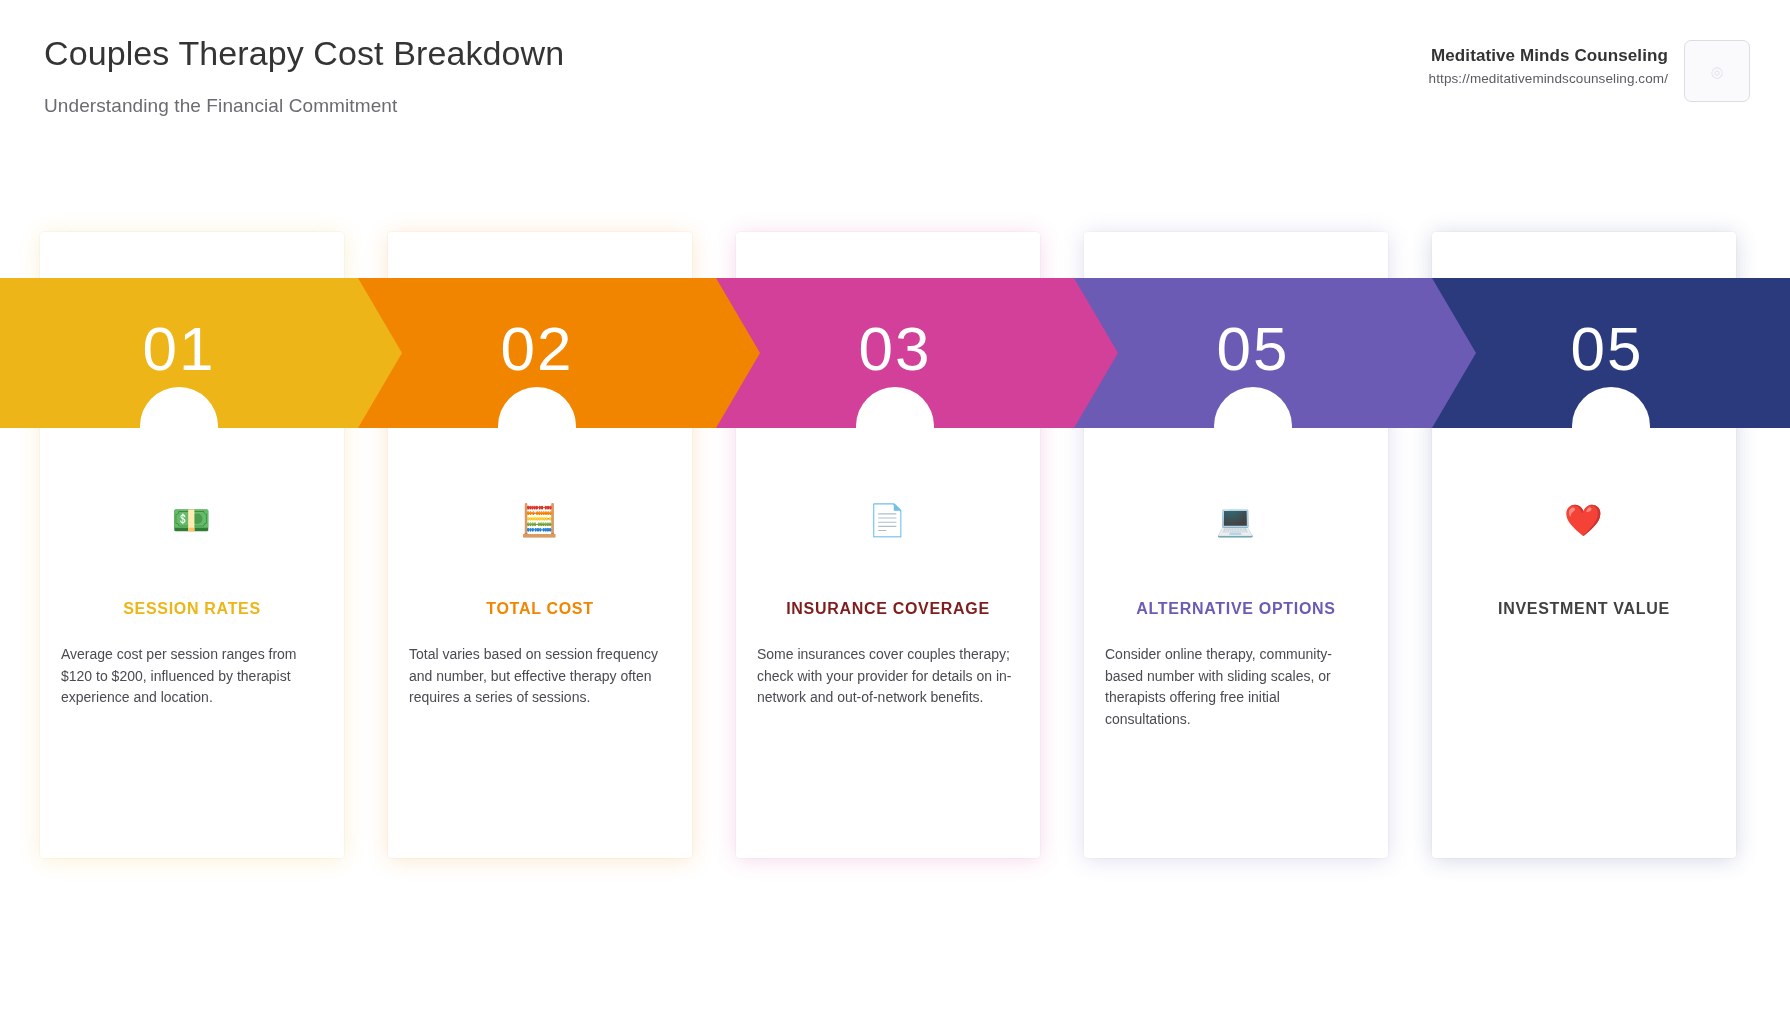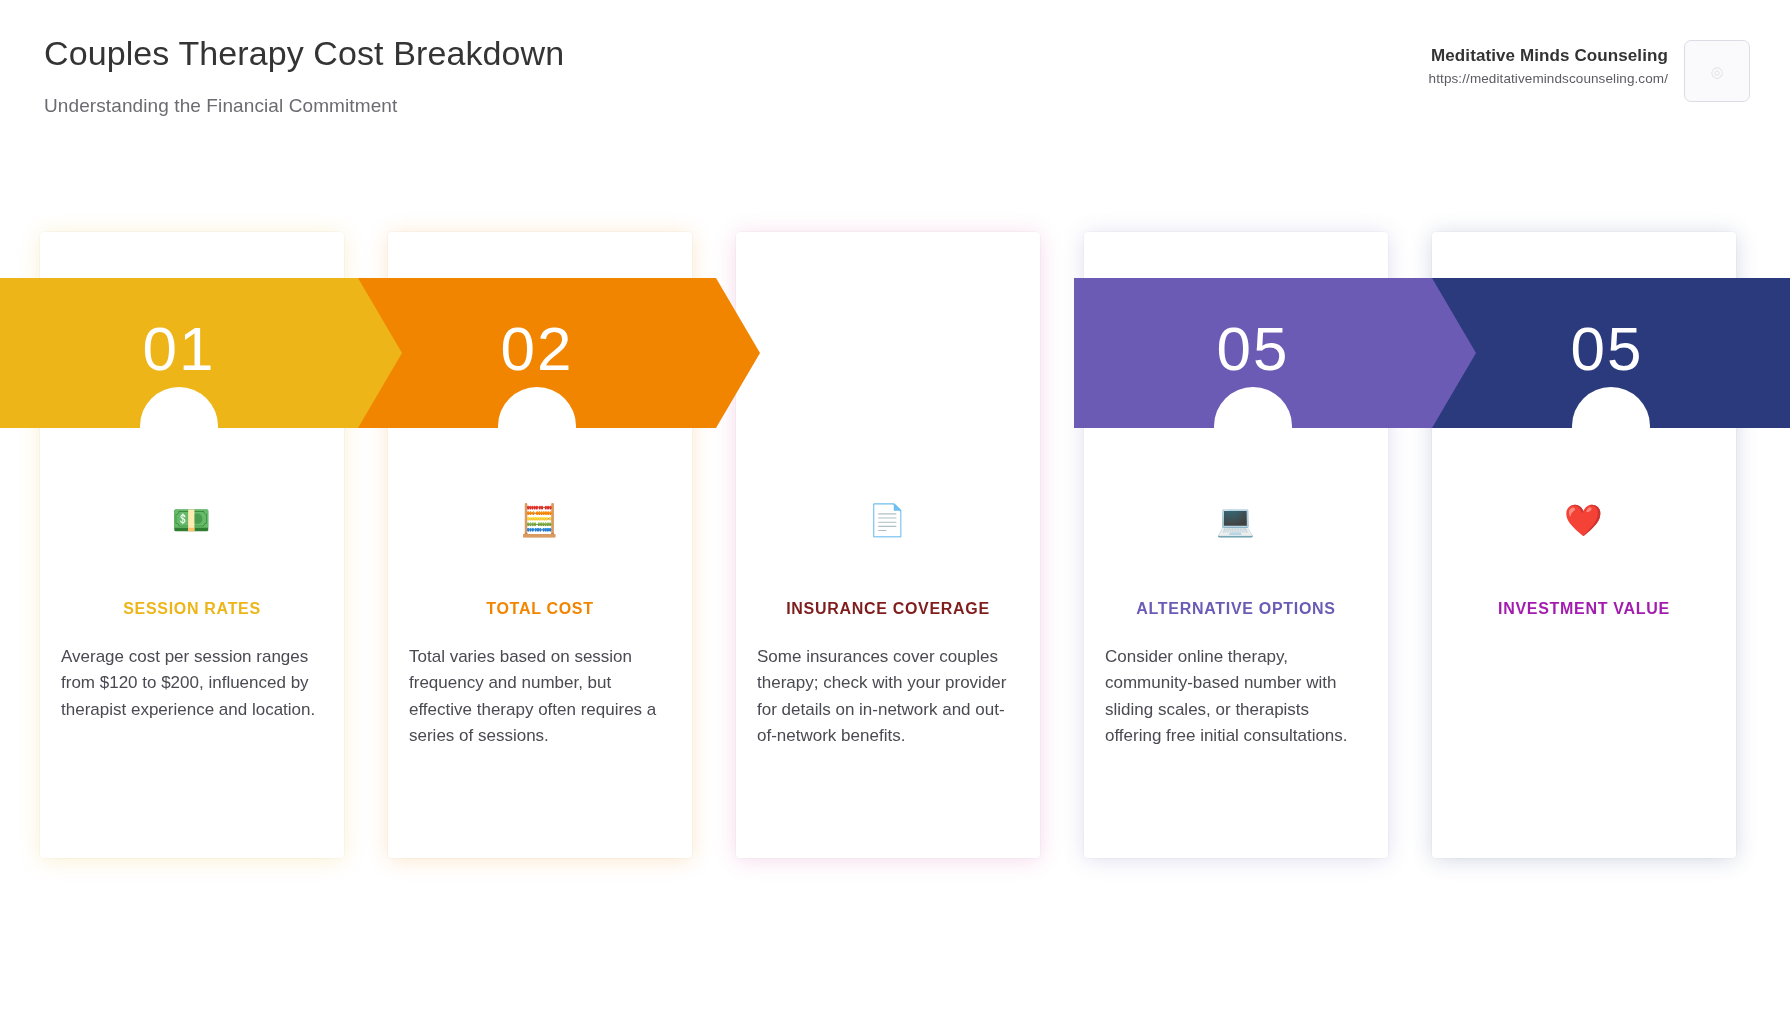--- a/index.html
+++ b/index.html
@@ -140,21 +140,21 @@
   .card-label {
     margin-top: 60px;
     font-size: 16px;
     font-weight: 700;
     letter-spacing: 0.7px;
     text-transform: uppercase;
   }
 
   .card-body {
     margin-top: 26px;
-    font-size: 17px;
+    font-size: 14px;
     line-height: 1.55;
     color: #4a4a52;
     text-align: left;
     padding: 0 1px;
   }
 
   
   #banner {
     position: absolute;
     left: 0;
@@ -246,34 +246,38 @@
       <div class="card" style="box-shadow: rgba(0, 0, 0, 0.02) 0px 0px 0px 1px, rgba(107, 91, 181, 0.2) 0px 2px 22px;">
         <div class="card-inner">
           <div class="card-icon">💻</div>
           <div class="card-label" style="color: rgb(107, 91, 181);">ALTERNATIVE OPTIONS</div>
           <div class="card-body">Consider online therapy, community-based number with sliding scales, or therapists offering free initial consultations.</div>
         </div>
       </div>
       <div class="card" style="box-shadow: rgba(0, 0, 0, 0.02) 0px 0px 0px 1px, rgba(42, 58, 124, 0.2) 0px 2px 22px;">
         <div class="card-inner">
           <div class="card-icon">❤️</div>
-          <div class="card-label" style="color: #a21caf;">INVESTMENT VALUE</div>
+          <div class="card-label" style="color: #404040;">INVESTMENT VALUE</div>
         </div>
       </div>
     </div>
 
   <div id="banner">
       <div class="chev" style="left: 0px; width: 402px; background: rgb(237, 181, 24); z-index: 5; clip-path: polygon(0% 0%, 89.055% 0%, 100% 50%, 89.055% 100%, 0% 100%);">
         <div class="chev-num" style="margin-right: 44px;">01</div>
         <div class="notch" style="margin-left: -22px;"></div>
       </div>
       <div class="chev" style="left: 358px; width: 402px; background: rgb(242, 133, 0); z-index: 4; clip-path: polygon(0% 0%, 89.055% 0%, 100% 50%, 89.055% 100%, 0% 100%);">
         <div class="chev-num" style="margin-right: 44px;">02</div>
         <div class="notch" style="margin-left: -22px;"></div>
       </div>
+      <div class="chev" style="left: 716px; width: 402px; background: rgb(210, 64, 154); z-index: 3; clip-path: polygon(0% 0%, 89.055% 0%, 100% 50%, 89.055% 100%, 0% 100%);">
+        <div class="chev-num" style="margin-right: 44px;">03</div>
+        <div class="notch" style="margin-left: -22px;"></div>
+      </div>
       <div class="chev" style="left: 1074px; width: 402px; background: rgb(107, 91, 181); z-index: 2; clip-path: polygon(0% 0%, 89.055% 0%, 100% 50%, 89.055% 100%, 0% 100%);">
         <div class="chev-num" style="margin-right: 44px;">05</div>
         <div class="notch" style="margin-left: -22px;"></div>
       </div>
       <div class="chev" style="left: 1432px; width: 358px; background: rgb(42, 58, 124); z-index: 1;">
         <div class="chev-num" style="margin-right: 8px;">05</div>
         <div class="notch" style="margin-left: 0px;"></div>
       </div>
     </div>
 

